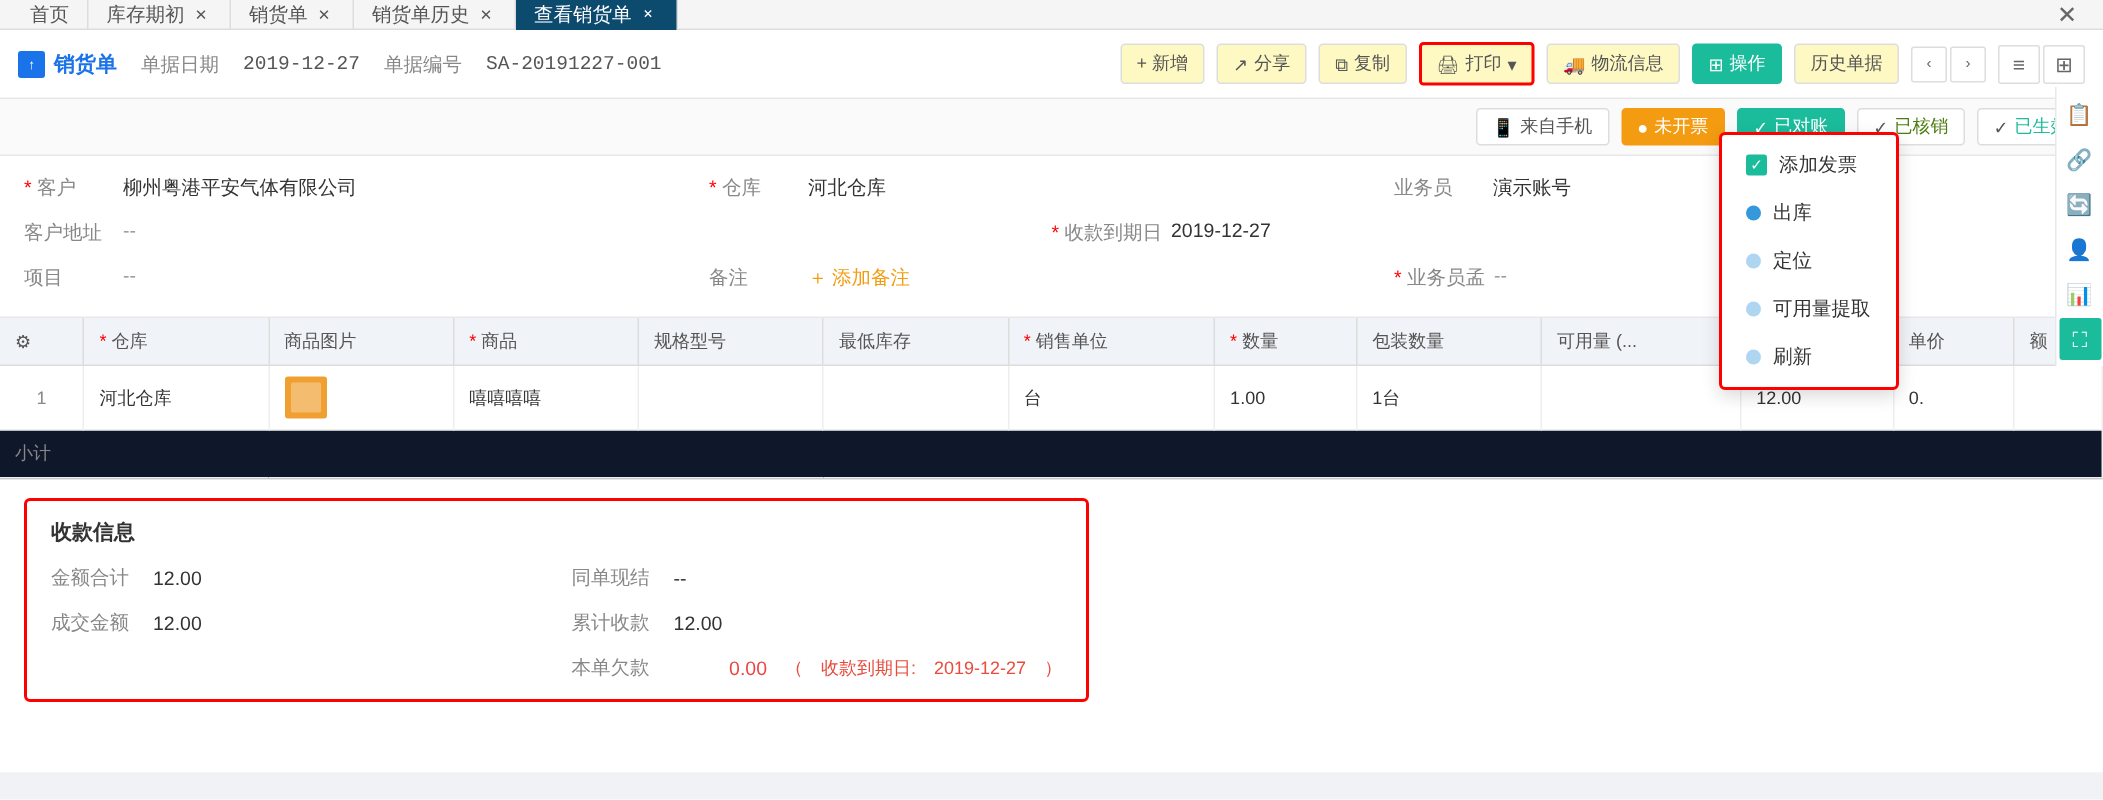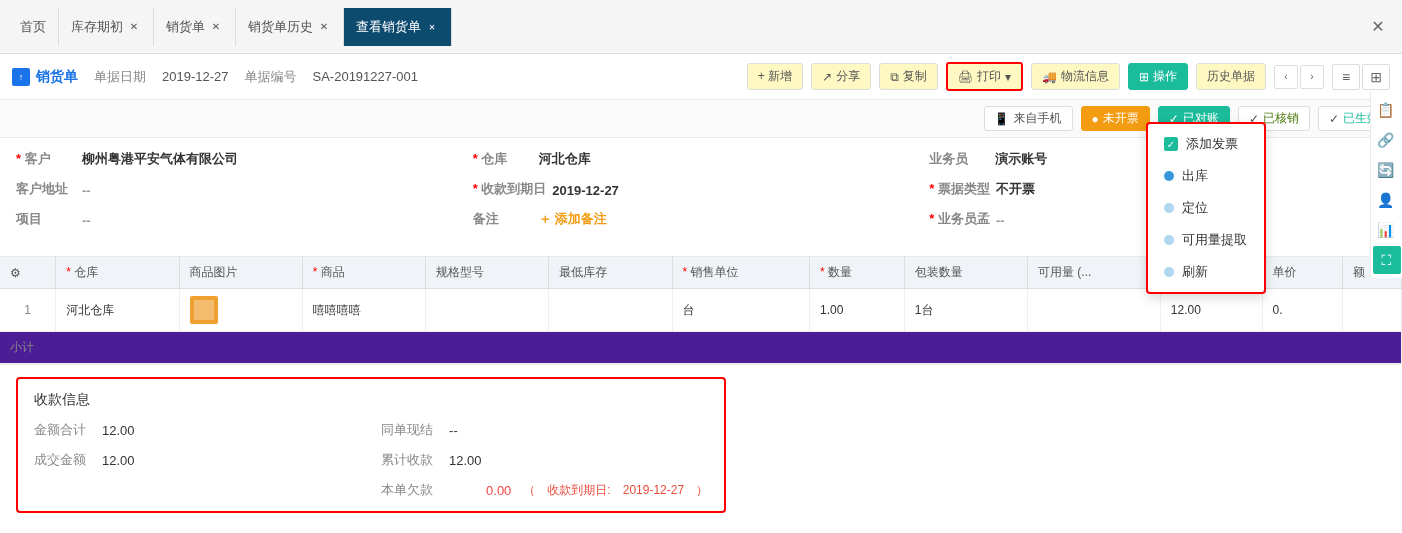--- a/index.html
+++ b/index.html
@@ -5,21 +5,21 @@
     * { box-sizing: border-box; margin: 0; padding: 0; }
     body { font-family: 'Microsoft YaHei', Arial, sans-serif; font-size: 13px; background: #f0f2f5; color: #333; }
     
     
     .tab-bar {
       display: flex;
       align-items: center;
       background: #f5f5f5;
       border-bottom: 1px solid #ddd;
       padding: 0 8px;
-      height: 54px;
+      height: 20px;
     }
     .tab-item {
       display: flex;
       align-items: center;
       padding: 0 12px;
       height: 38px;
       cursor: pointer;
       font-size: 13px;
       color: #555;
       border-right: 1px solid #ddd;
@@ -91,20 +91,21 @@
       justify-content: center;
       color: white;
       font-size: 9px;
     }
     .doc-meta {
       display: flex;
       align-items: center;
       gap: 16px;
       color: #555;
       font-size: 13px;
+      font-family: Liberation Mono, monospace;
     }
     .doc-meta-label { color: #888; }
     .header-actions {
       margin-left: auto;
       display: flex;
       align-items: center;
       gap: 8px;
     }
     .btn-action {
       display: flex;
@@ -192,27 +193,26 @@
     .form-section {
       padding: 12px 16px;
       border-bottom: 1px solid #e8e8e8;
     }
     .form-row {
       display: flex;
       align-items: center;
       margin-bottom: 12px;
       gap: 0;
     }
-    .form-row:last-child { margin-bottom: 16px; }
+    .form-row:last-child { margin-bottom: 5px; }
     .form-field {
       display: flex;
-      align-items: flex-end;
+      align-items: flex-start;
       flex: 1;
       gap: 6px;
-      font-weight: bold;
     }
     .form-label {
       color: #888;
       white-space: nowrap;
       font-size: 13px;
       min-width: 60px;
     }
     .form-label.required::before {
       content: '* ';
       color: red;
@@ -256,21 +256,21 @@
       content: '* ';
       color: red;
     }
     .data-table td {
       padding: 7px 10px;
       border-bottom: 1px solid #eee;
       border-right: 1px solid #eee;
       white-space: nowrap;
     }
     .data-table .subtotal-row td {
-      background: #4c1d95;
+      background: #0f172a;
       color: #888;
       font-size: 12px;
     }
     .gear-cell {
       text-align: center;
       color: #888;
       cursor: pointer;
     }
     .product-img {
       width: 28px;
@@ -294,21 +294,21 @@
       padding: 12px 16px;
       gap: 20px;
     }
     .payment-info {
       border: 2px solid red;
       border-radius: 4px;
       padding: 12px 16px;
       min-width: 480px;
     }
     .payment-title {
-      font-weight: normal;
+      font-weight: bold;
       font-size: 14px;
       margin-bottom: 12px;
     }
     .payment-grid {
       display: grid;
       grid-template-columns: 1fr 1fr;
       gap: 12px 20px;
     }
     .payment-row {
       display: flex;
@@ -513,24 +513,20 @@
       </div>
     </div>
     <div class="form-row">
       <div class="form-field">
         <span class="form-label">客户地址</span>
         <span class="form-value dash">--</span>
       </div>
       <div class="form-field">
         <span class="form-label required">收款到期日</span>
         <span class="form-value">2019-12-27</span>
-      </div>
-      <div class="form-field">
-        <span class="form-label required">票据类型</span>
-        <span class="form-value">不开票</span>
       </div>
     </div>
     <div class="form-row">
       <div class="form-field">
         <span class="form-label">项目</span>
         <span class="form-value dash">--</span>
       </div>
       <div class="form-field">
         <span class="form-label">备注</span>
         <span class="add-note-btn">

